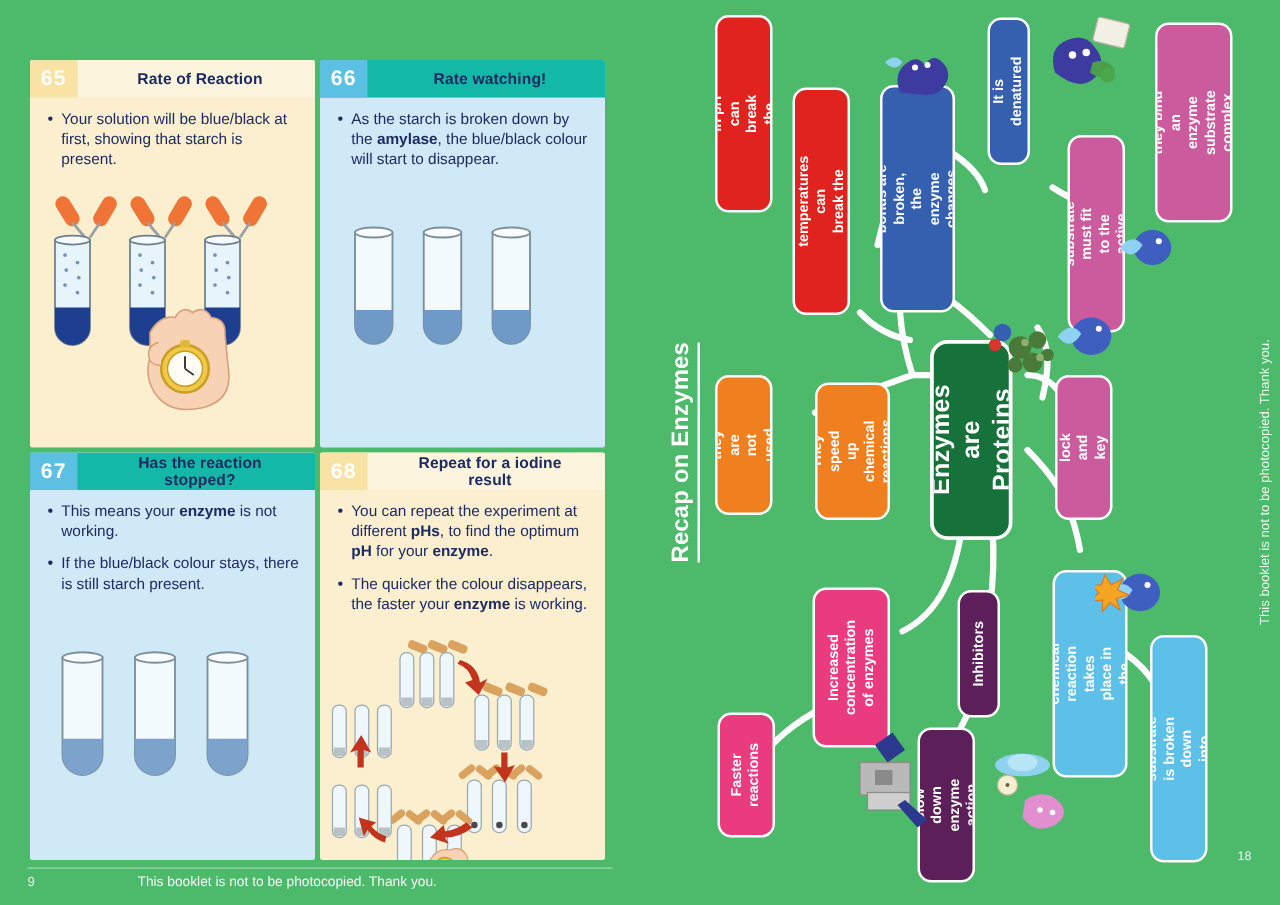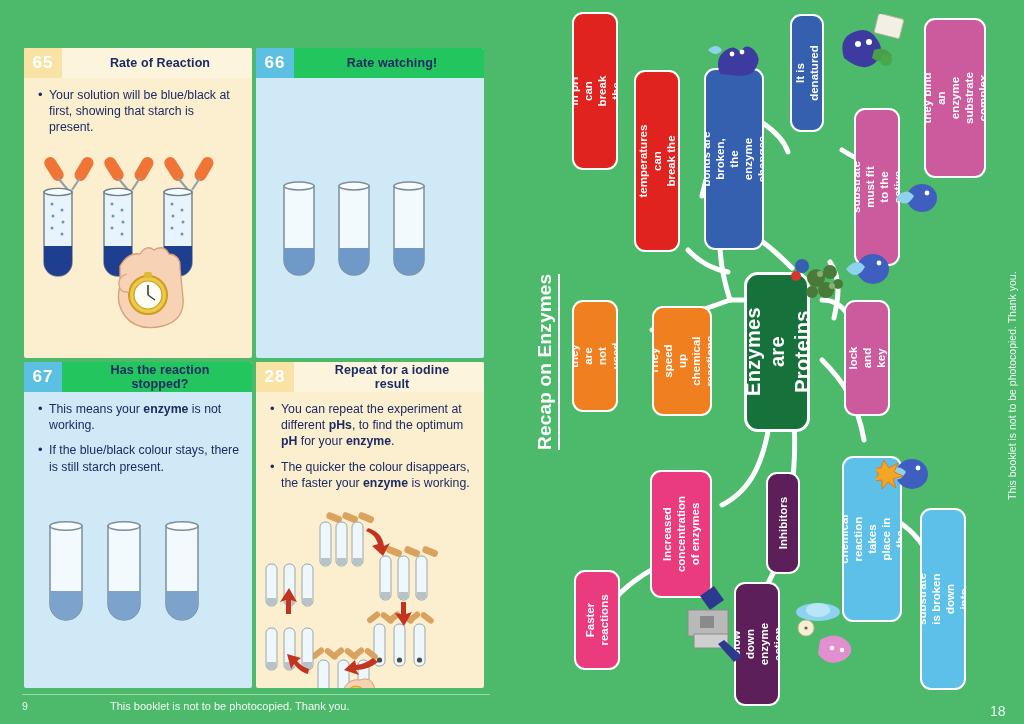--- a/index.html
+++ b/index.html
@@ -87,21 +87,21 @@
   }
   .bullets b { font-weight: bold; }
 
   
   .theme-cream { background: #fbefcf; }
   .theme-cream .panel-head { background: #fdf4de; }
   .theme-cream .panel-num { background: #f8e3a5; }
 
   
   .theme-blue { background: #cfe9f7; }
-  .theme-blue .panel-head { background: #22c55e; }
+  .theme-blue .panel-head { background: #14b8a6; }
   .theme-blue .panel-num { background: #5cc0e2; }
 
   .illus { position: absolute; left: 0; right: 0; }
 
   
   .footer-rule {
     position: absolute;
     left: 22px; right: 22px; top: 674px;
     height: 1px;
     background: rgba(255,255,255,.45);
@@ -145,23 +145,22 @@
     position: absolute;
     color: #eefaf2;
     font-size: 10.5px;
     white-space: nowrap;
     transform-origin: 0 0;
     transform: rotate(-90deg);
   }
 
   .rpageno {
     position: absolute;
-    font-size: 14px;
+    font-size: 10px;
     color: #eaf7ee;
-    margin-top: 23px;
   }
 
   .node {
     position: absolute;
     border-radius: 11px;
     border: 2px solid #ffffff;
     color: #ffffff;
     font-weight: bold;
     display: flex;
     align-items: center;
@@ -287,20 +286,23 @@
         </svg>
       </div>
     </div>
 
     <div class="panel theme-blue" style="left:256px; top:28px; width:228px; height:310px;">
       <div class="panel-head">
         <div class="panel-num">66</div>
         <div class="panel-title">Rate watching!</div>
       </div>
       <div class="panel-body">
+        <ul class="bullets">
+          <li>As the starch is broken down by the <b>amylase</b>, the blue/black colour will start to disappear.</li>
+        </ul>
         <svg class="illus" style="top:98px;" width="204" height="160" viewBox="0 0 204 160">
           <g transform="translate(18,0)">
             <g>
               <path d="M10 10 h30 v74 a15 15 0 0 1 -30 0 z" fill="#f2fafd" stroke="#7d8f9b" stroke-width="1.5"></path>
               <ellipse cx="25" cy="10" rx="15" ry="4" fill="#fafdff" stroke="#7d8f9b" stroke-width="1.5"></ellipse>
               <path d="M10 72 h30 v12 a15 15 0 0 1 -30 0 z" fill="#6f9ac8"></path>
             </g>
             <g transform="translate(55,0)">
               <path d="M10 10 h30 v74 a15 15 0 0 1 -30 0 z" fill="#f2fafd" stroke="#7d8f9b" stroke-width="1.5"></path>
               <ellipse cx="25" cy="10" rx="15" ry="4" fill="#fafdff" stroke="#7d8f9b" stroke-width="1.5"></ellipse>
@@ -343,21 +345,21 @@
               <ellipse cx="26" cy="10" rx="16" ry="4.2" fill="#fafdff" stroke="#7d8f9b" stroke-width="1.5"></ellipse>
               <path d="M10 75 h32 v13 a16 16 0 0 1 -32 0 z" fill="#7ba3cc"></path>
             </g>
           </g>
         </svg>
       </div>
     </div>
 
     <div class="panel theme-cream" style="left:256px; top:342px; width:228px; height:326px;">
       <div class="panel-head">
-        <div class="panel-num">28</div>
+        <div class="panel-num">68</div>
         <div class="panel-title">Repeat for a iodine result</div>
       </div>
       <div class="panel-body">
         <ul class="bullets">
           <li>You can repeat the experiment at different <b>pHs</b>, to find the optimum <b>pH</b> for your <b>enzyme</b>.</li>
           <li>The quicker the colour disappears, the faster your <b>enzyme</b> is working.</li>
         </ul>
         <svg class="illus" style="top:118px;" width="204" height="196" viewBox="0 0 204 196">
 
           <g transform="translate(64,4)">

